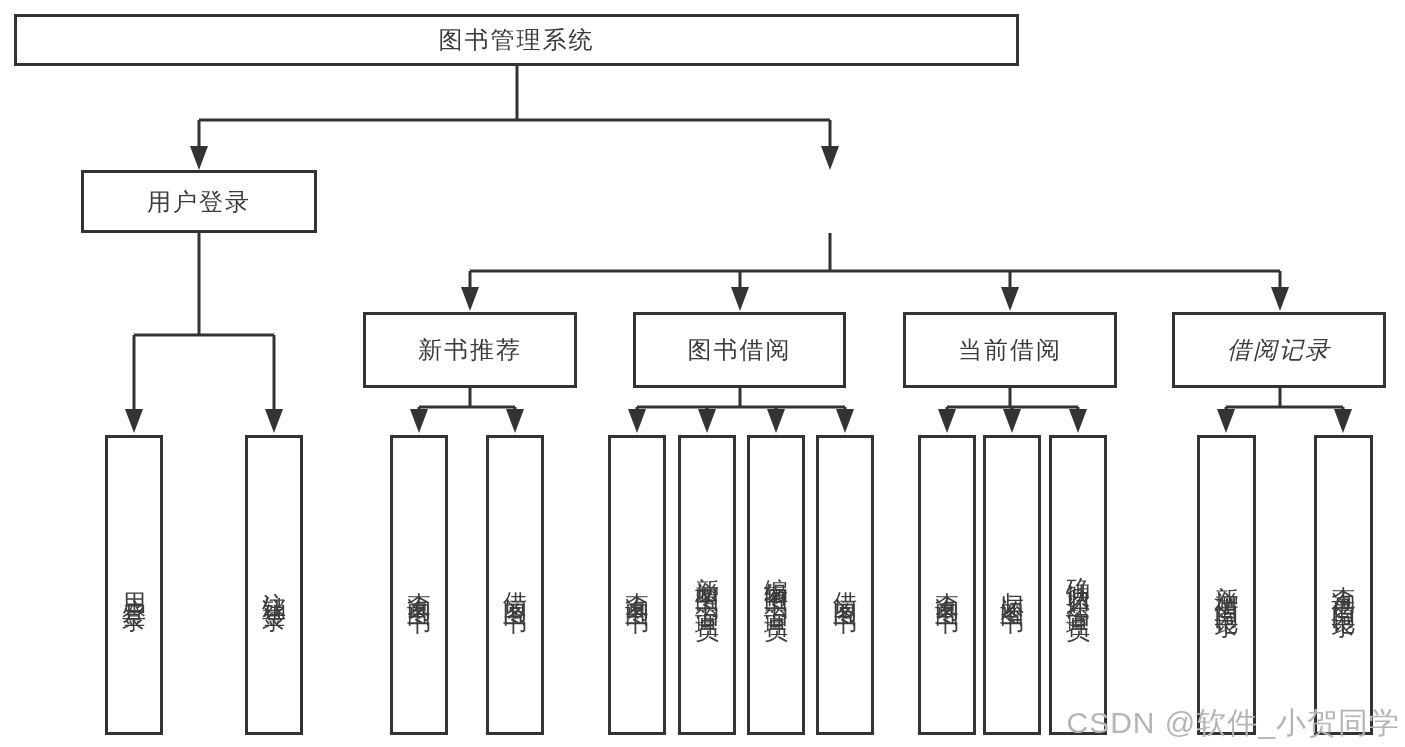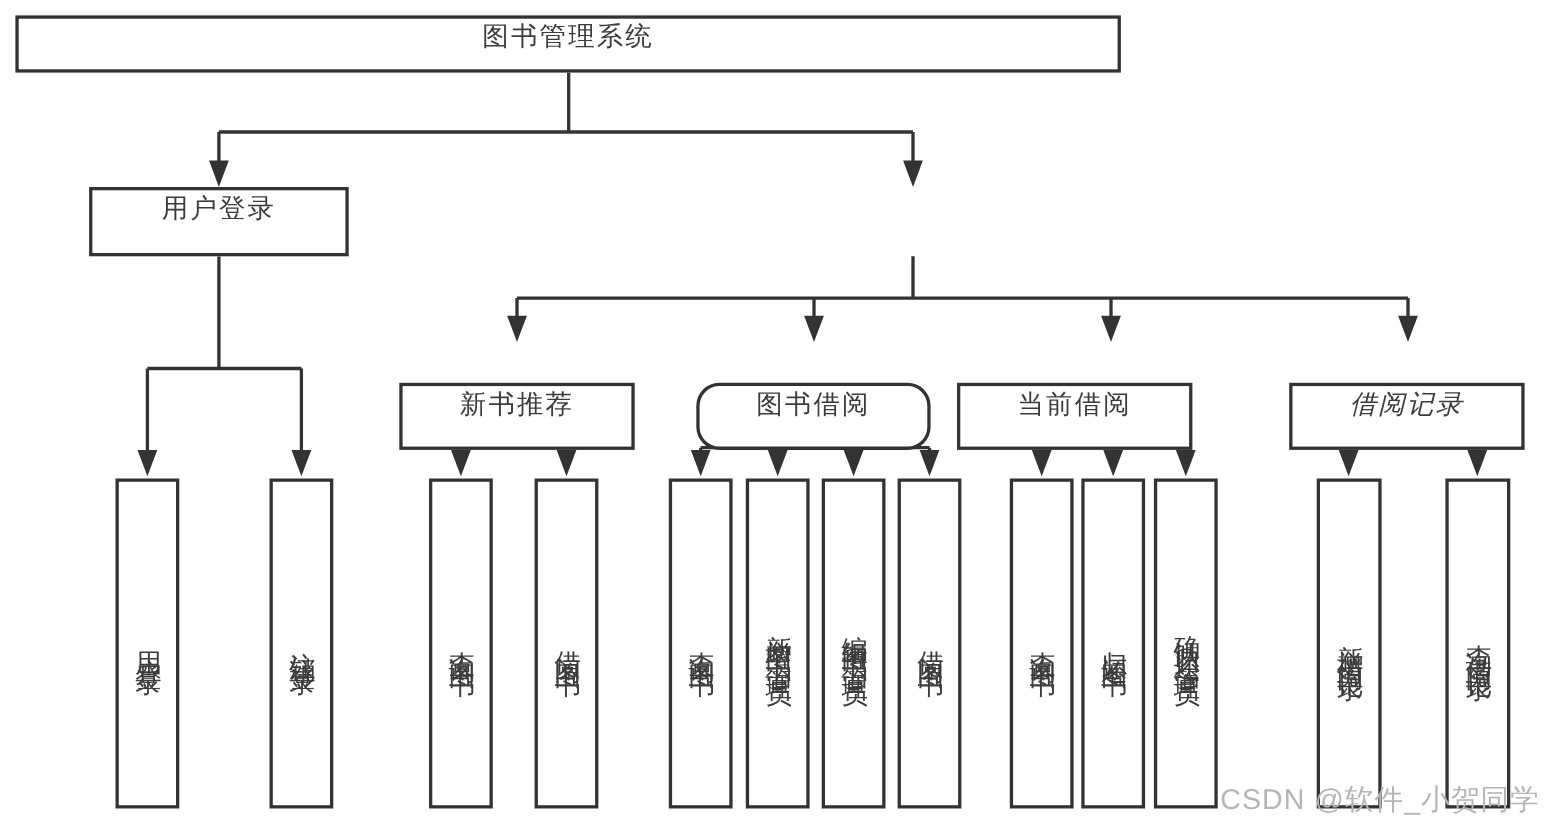--- a/index.html
+++ b/index.html
@@ -5,49 +5,49 @@
   html,body{margin:0;padding:0;background:#ffffff;}
   .canvas{
     position:relative;width:1405px;height:747px;background:#ffffff;
     font-family:"Liberation Sans",sans-serif;color:#3c3c3c;overflow:hidden;
   }
   svg.connectors{position:absolute;left:0;top:0;z-index:0;}
   svg.connectors path{stroke:#333333;stroke-width:3;fill:none;}
   svg.connectors polygon{fill:#333333;stroke:none;}
   .node{
     position:absolute;background:#ffffff;border:3px solid #333333;
-    box-sizing:border-box;display:flex;justify-content:center;
+    box-sizing:border-box;display:flex;align-items:center;justify-content:center;
     z-index:1;font-size:24px;letter-spacing:2px;white-space:nowrap;
   }
-  .lvl{height:61px;margin-top:36px;}
+  .lvl{height:76px;}
   .root{left:14px;top:14px;width:1005px;height:52px;}
   .n-user-login{left:81px;top:170px;width:236px;height:63px;}
   .n-book-mgmt{left:712px;top:170px;width:235px;height:63px;}
   .n-new-book{left:363px;top:312px;width:214px;}
-  .n-book-borrow{left:633px;top:312px;width:213px;border-radius:21px;}
-  .n-current-borrow{left:870px;top:312px;width:214px;}
+  .n-book-borrow{left:633px;top:312px;width:213px;}
+  .n-current-borrow{left:903px;top:312px;width:214px;}
   .n-borrow-record{left:1172px;top:312px;width:214px;font-style:italic;}
   .lvl{top:312px;}
   .leaf{
     position:absolute;top:435px;width:58px;height:300px;background:#ffffff;
     border:3px solid #333333;box-sizing:border-box;display:flex;
     align-items:center;justify-content:center;z-index:1;
   }
   .leaf .vtext{
     writing-mode:vertical-lr;text-orientation:mixed;
     font-size:24px;letter-spacing:6px;line-height:1;white-space:nowrap;
   }
   .lf1a{left:105px;} .lf1b{left:245px;}
   .lf2a{left:390px;} .lf2b{left:486px;}
   .lf3a{left:608px;} .lf3b{left:678px;} .lf3c{left:747px;} .lf3d{left:816px;}
   .lf4a{left:918px;} .lf4b{left:983px;} .lf4c{left:1049px;}
   .lf5a{left:1197px;width:59px;} .lf5b{left:1314px;width:59px;}
   .watermark{
     position:absolute;right:5px;bottom:3px;z-index:2;
-    font-size:26px;letter-spacing:1px;color:#b5b5b5;white-space:nowrap;
+    font-size:30px;letter-spacing:1px;color:#b5b5b5;white-space:nowrap;
   }
 </style>
 </head>
 <body>
 
 <div class="canvas">
 
   <svg class="connectors" width="1405" height="747" viewBox="0 0 1405 747">
     <g>
       <path d="M517 66 V120 M199 120 H830 M199 120 V148 M830 120 V148"></path>

